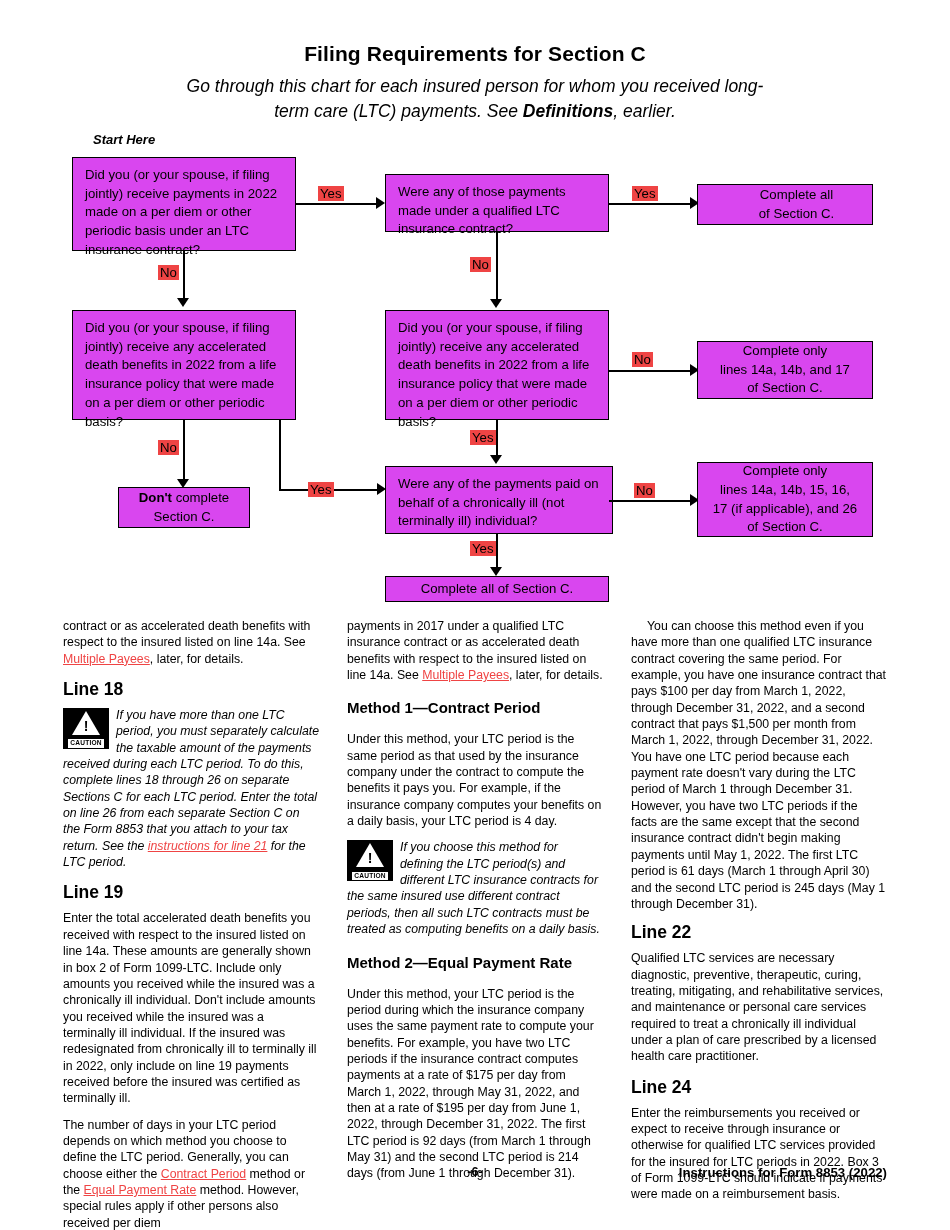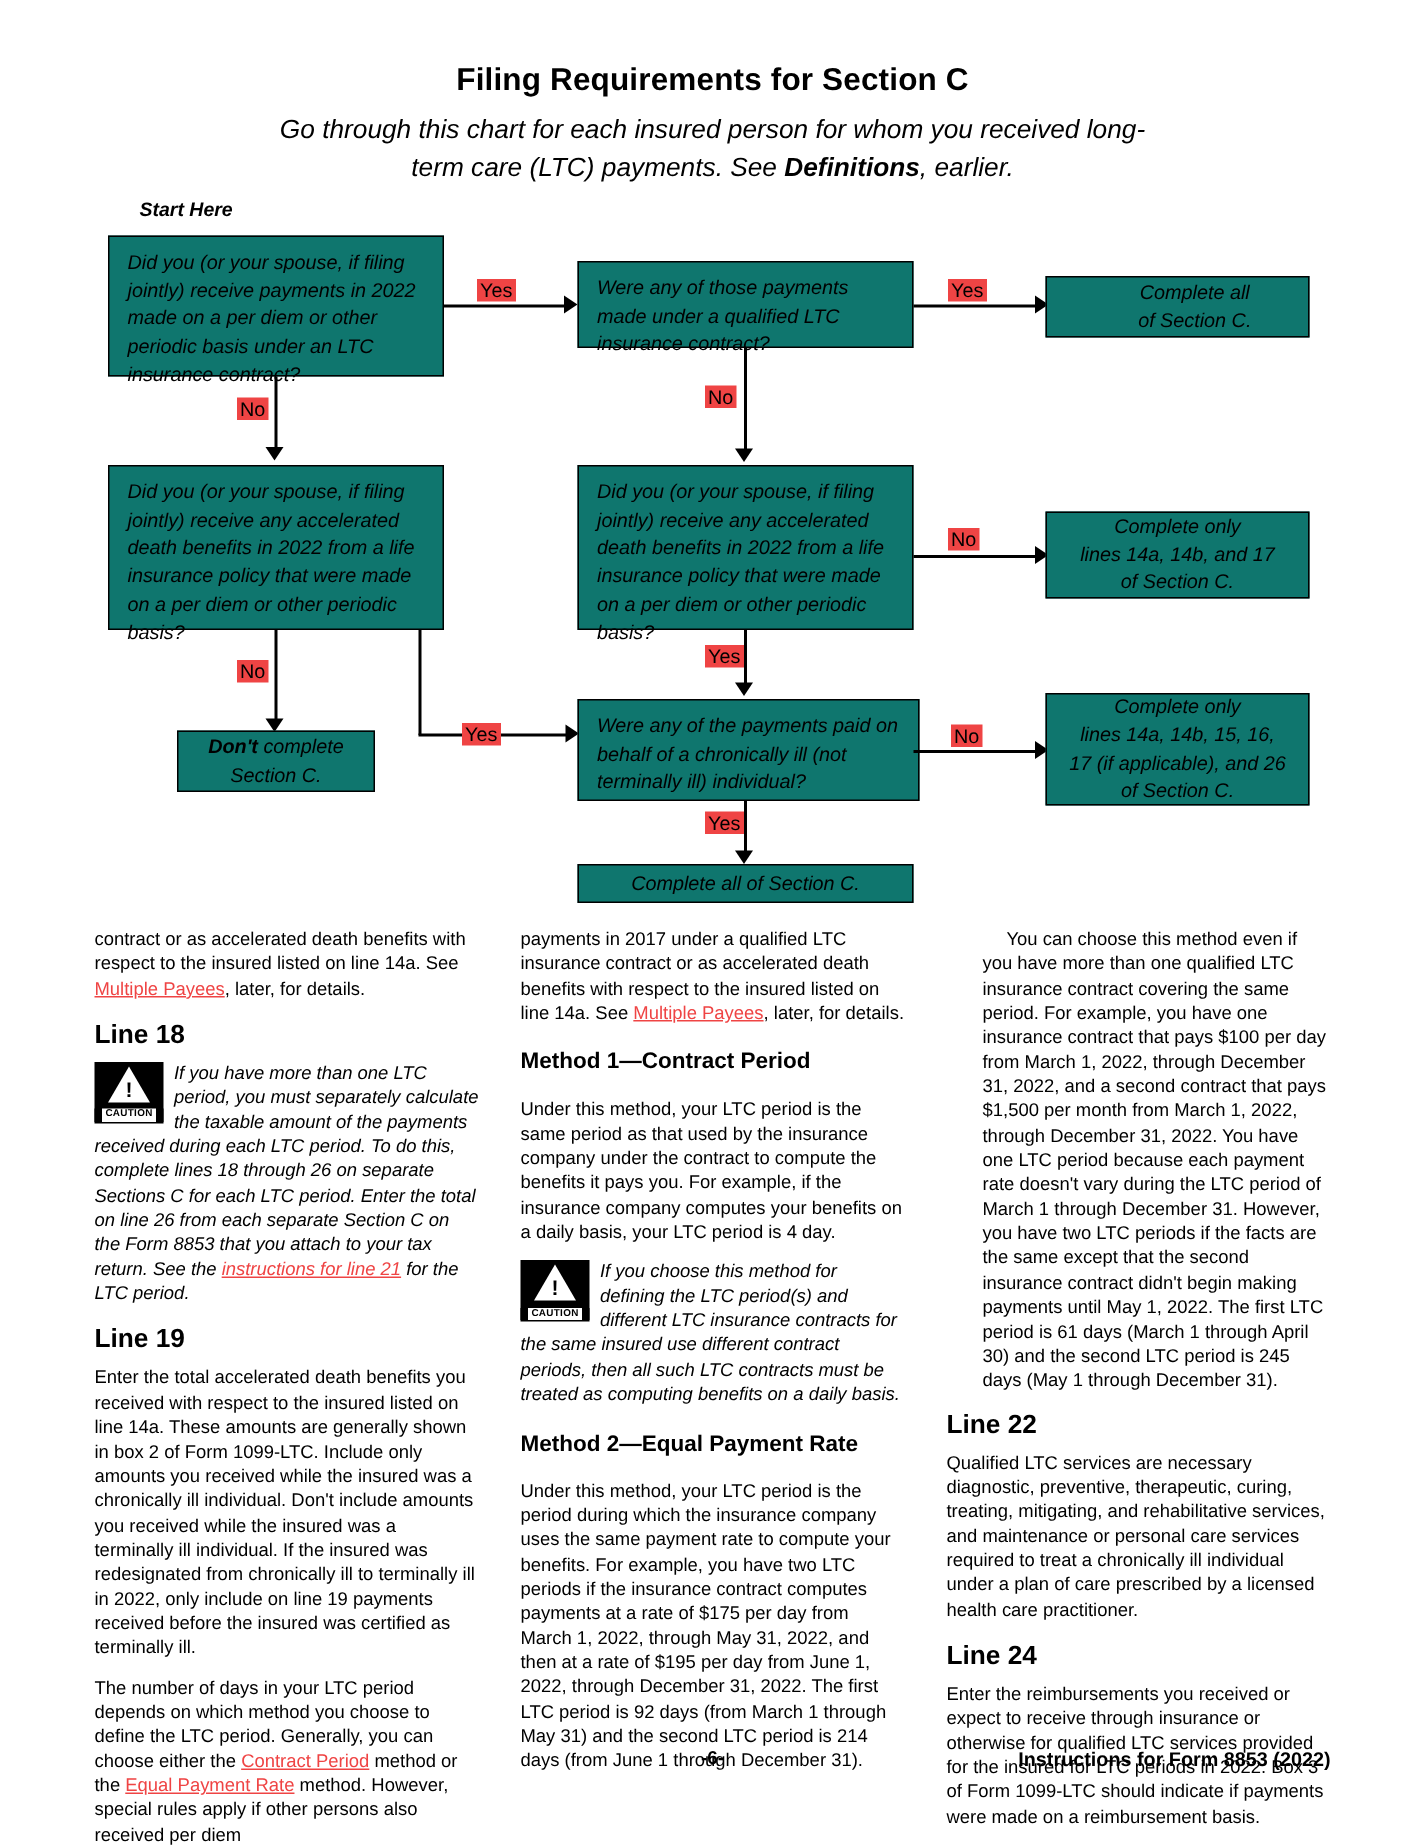--- a/index.html
+++ b/index.html
@@ -48,22 +48,21 @@
   #flowchart {
     position: absolute;
     left: 0; top: 0; width: 950px; height: 620px;
   }
   .fc-box {
     position: absolute;
     border: 1.4px solid #000;
     box-sizing: border-box;
     font-size: 13.2px;
     line-height: 1.42;
-    background: #0f766e;
-    font-style: italic;
+    background: #d946ef;
   }
   .fc-box .inner {
     padding: 8px 10px 6px 12px;
   }
   .fc-box.center .inner {
     text-align: center;
     padding: 8px 8px;
   }
   .fc-box.vcenter {
     display: flex;
@@ -112,21 +111,21 @@
     line-height: 1.33;
   }
   #col-1 { left: 0; }
   #col-2 { left: 284px; }
   #col-3 { left: 568px; }
 
   .col p {
     margin: 0 0 10px 0;
     text-align: left;
   }
-  .col p.indent { text-indent: 16px; margin-left: 24px; }
+  .col p.indent { text-indent: 16px; }
   .col h2 {
     font-size: 17.5px;
     font-weight: bold;
     margin: 12px 0 7px 0;
     line-height: 1.2;
   }
   .col h2.tight { margin-top: 4px; }
   .col h3 {
     font-size: 15px;
     font-weight: bold;

